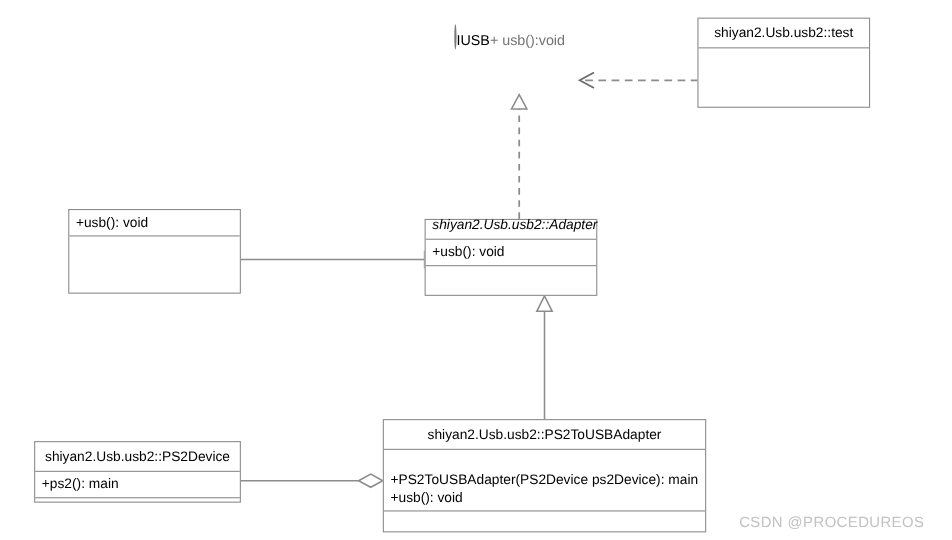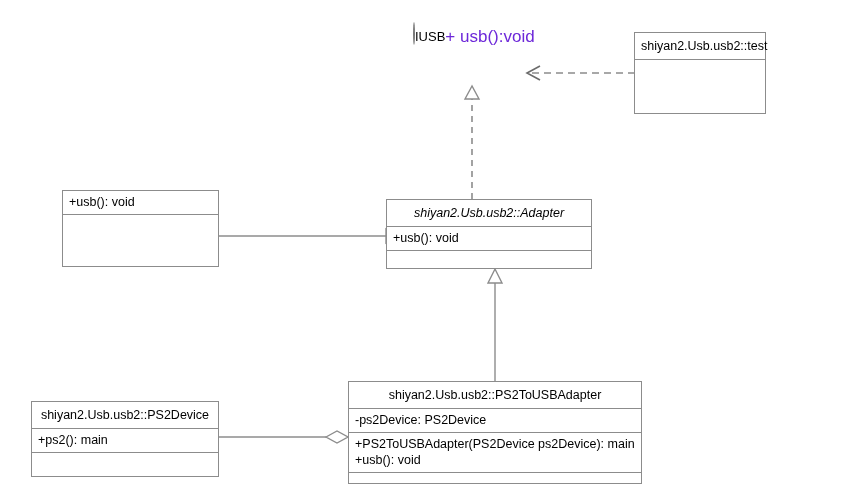--- a/index.html
+++ b/index.html
@@ -77,22 +77,22 @@
     line-height: 16px;
   }
   .iface-rule {
     width: 93px;
     height: 1px;
     background: #8c8c8c;
     margin-top: 2px;
   }
   .iface-op {
     margin-top: 2px;
-    font-size: 17px;
-    color: #6d28d9;
+    font-size: 13px;
+    color: #737373;
     text-align: center;
     line-height: 16px;
     white-space: nowrap;
   }
 
   
   #connectors {
     position: absolute;
     left: 0;
     top: 0;
@@ -150,54 +150,52 @@
     </g>
   </svg>
 
   <div class="interface-node" style="left:413px; top:22px; width:93px;">
     <div class="iface-circle"></div>
     <div class="iface-name">IUSB</div>
     <div class="iface-rule"></div>
     <div class="iface-op">+ usb():void</div>
   </div>
 
-  <div class="uml-class" style="left:634px; top:32px; width:132px; height:82px;">
+  <div class="uml-class" style="left:634px; top:16px; width:157px; height:82px;">
     <div class="compartment title">shiyan2.Usb.usb2::test</div>
     <div class="compartment empty"></div>
   </div>
 
   <div class="uml-class" style="left:62px; top:190px; width:157px; height:77px;">
     <div class="compartment members">
       <div class="member-line">+usb(): void</div>
     </div>
     <div class="compartment empty"></div>
   </div>
 
-  <div class="uml-class" style="left:386px; top:199px; width:206px; height:70px;">
+  <div class="uml-class" style="left:386px; top:199px; width:157px; height:70px;justify-content:flex-end;">
     <div class="compartment title abstract-title">shiyan2.Usb.usb2::Adapter</div>
     <div class="compartment members">
       <div class="member-line">+usb(): void</div>
     </div>
     <div class="compartment empty"></div>
   </div>
 
-  <div class="uml-class" style="left:31px; top:401px; width:188px; height:76px;">
+  <div class="uml-class" style="left:31px; top:401px; width:188px; height:56px;">
     <div class="compartment title">shiyan2.Usb.usb2::PS2Device</div>
     <div class="compartment members">
       <div class="member-line">+ps2(): main</div>
     </div>
     <div class="compartment empty"></div>
   </div>
 
-  <div class="uml-class" style="left:348px; top:381px; width:294px; height:103px;">
+  <div class="uml-class" style="left:348px; top:381px; width:294px; height:103px;gap:16px;">
     <div class="compartment title">shiyan2.Usb.usb2::PS2ToUSBAdapter</div>
-    <div class="compartment members">
-      <div class="member-line">-ps2Device: PS2Device</div>
-    </div>
     <div class="compartment members">
       <div class="member-line">+PS2ToUSBAdapter(PS2Device ps2Device): main</div>
       <div class="member-line">+usb(): void</div>
     </div>
     <div class="compartment empty"></div>
   </div>
 
+  <div class="watermark" style="left:672px; top:467px;">CSDN @PROCEDUREOS</div>
 
 </div>
 
 </body></html>

